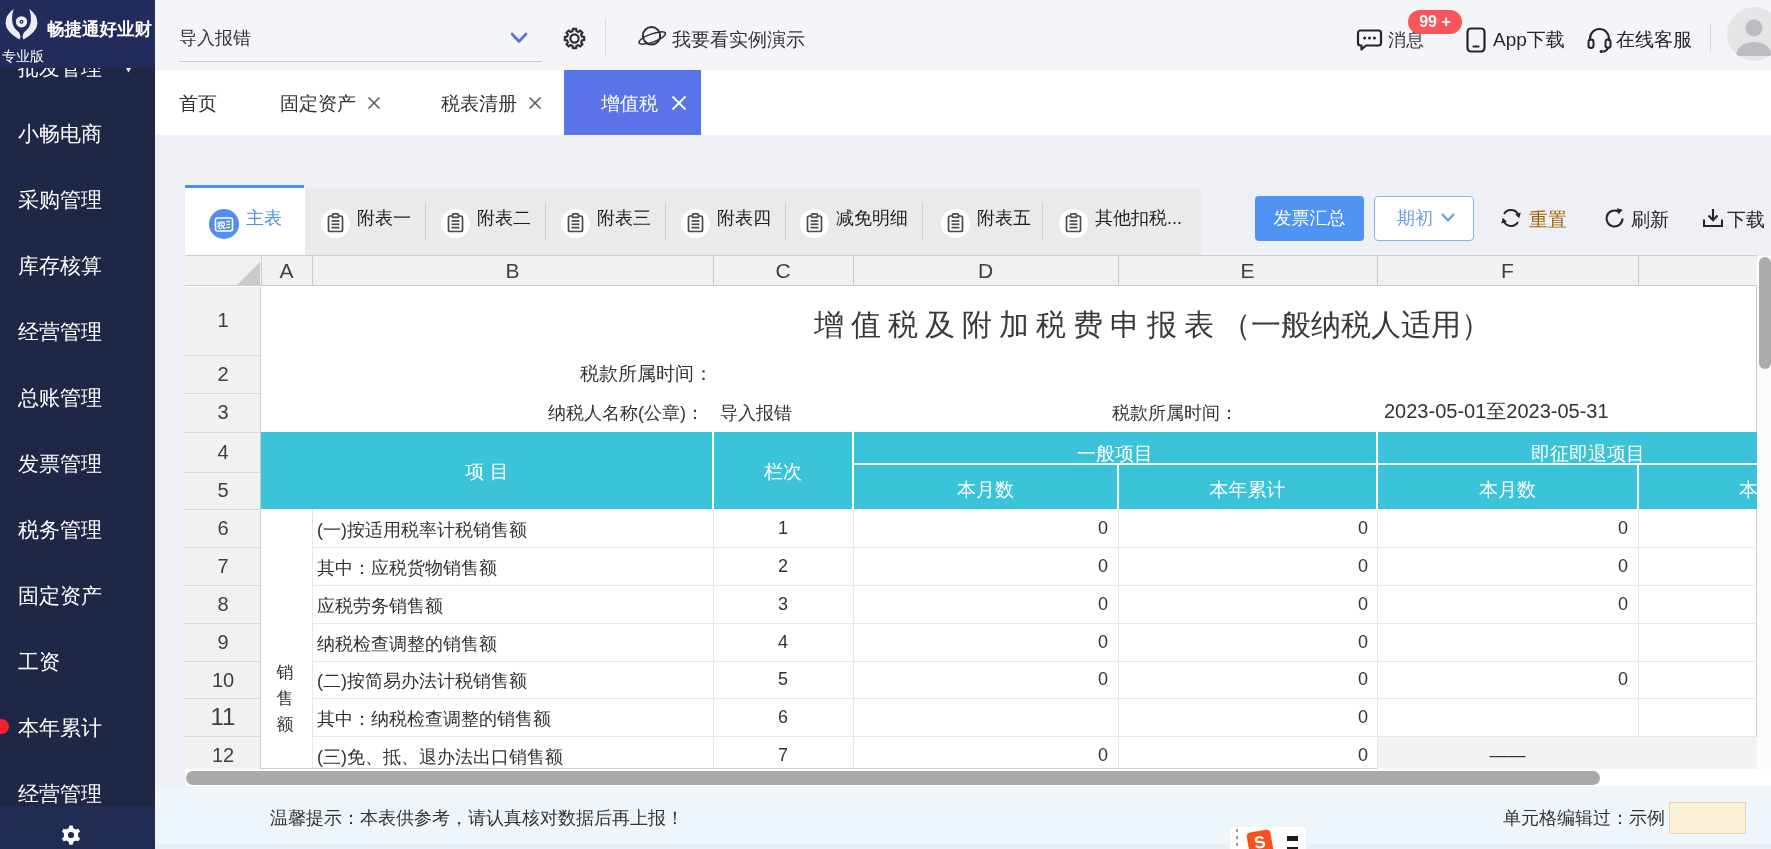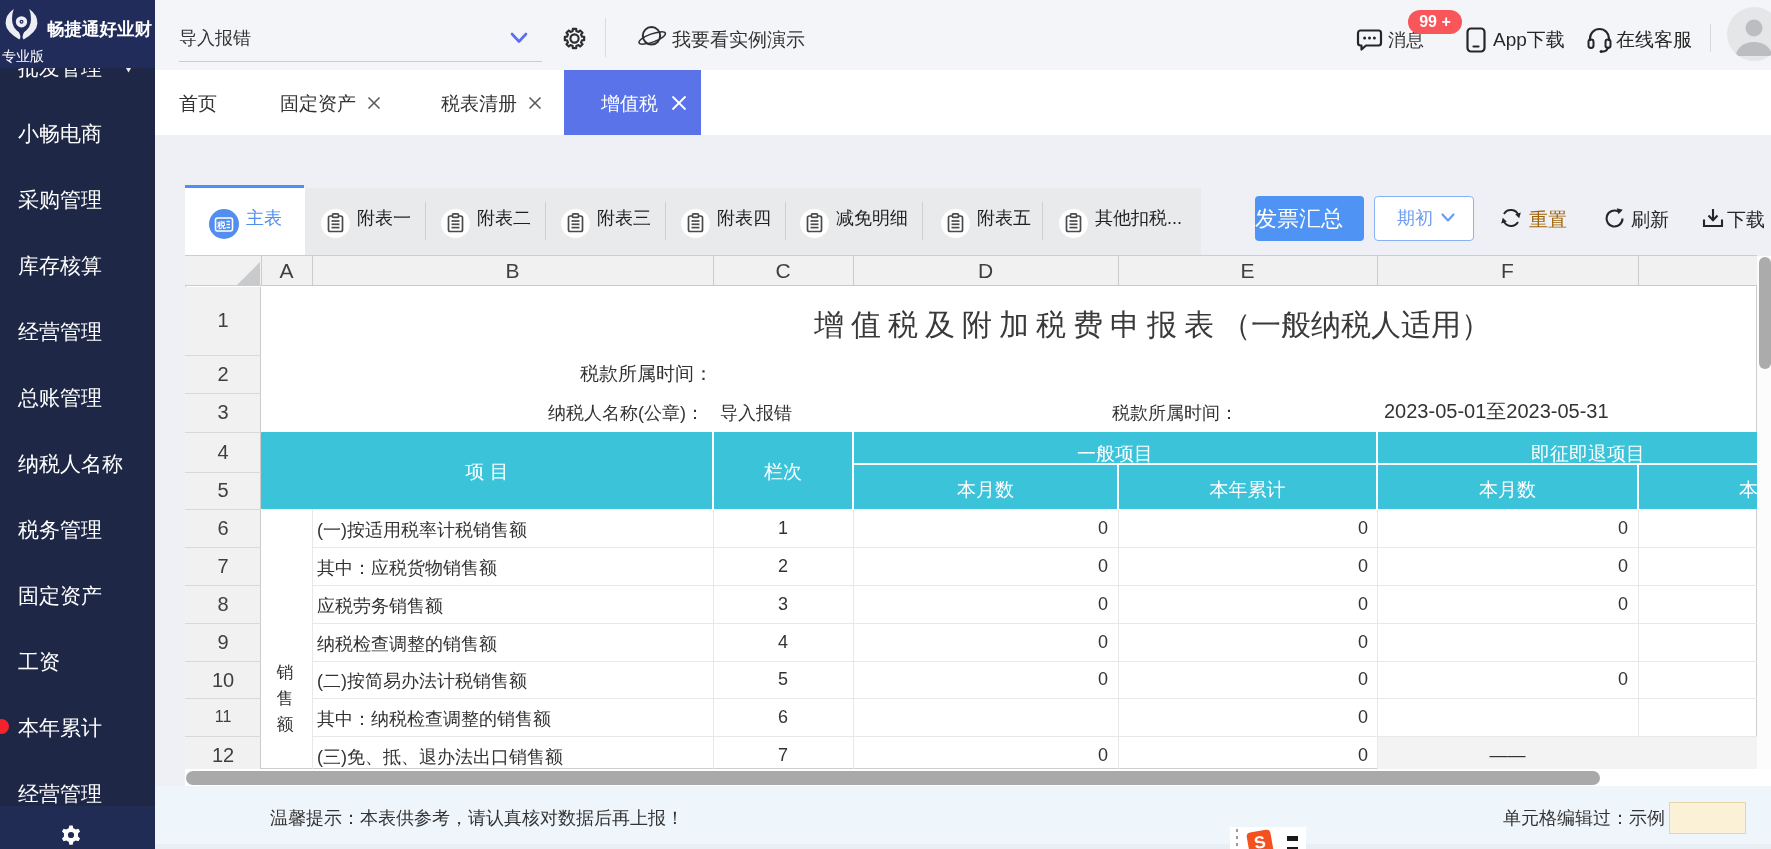--- a/index.html
+++ b/index.html
@@ -171,21 +171,21 @@
     <g fill="none" stroke="#4a4a4a" stroke-width="1.7">
       <rect x="7.5" y="7" width="14" height="15.5" rx="1.8"></rect>
       <rect x="11.5" y="4.8" width="6" height="3.6" rx="1" fill="#fff"></rect>
       <line x1="10.5" y1="12" x2="18.5" y2="12"></line>
       <line x1="10.5" y1="15.3" x2="18.5" y2="15.3"></line>
       <line x1="10.5" y1="18.6" x2="18.5" y2="18.6"></line>
     </g>
   </svg>
 <div class="tx" style="left:1095px;top:208px;font-size:18px;line-height:20px;color:#1f1f1f">其他扣税...</div>
 
-<div class="a" style="left:1255px;top:196px;width:109px;height:45px;background:#4f94f5;border-radius:4px;color:#fff;font-size:22px;text-align:left;line-height:45px">发票汇总</div>
+<div class="a" style="left:1255px;top:196px;width:109px;height:45px;background:#4f94f5;border-radius:4px;color:#fff;font-size:18px;text-align:center;line-height:45px">发票汇总</div>
 <div class="a" style="left:1374px;top:196px;width:100px;height:45px;background:#fff;border:1px solid #8ab0f5;border-radius:4px"></div>
 <div class="tx" style="left:1397px;top:207px;font-size:18px;line-height:22px;color:#6b9cf2">期初</div>
 <svg class="a" style="left:1440px;top:212px" width="16" height="12" viewBox="0 0 16 12">
     <polyline points="2.5,2.5 8,8.5 13.5,2.5" fill="none" stroke="#6b9cf2" stroke-width="2.2" stroke-linecap="round" stroke-linejoin="round"></polyline>
   </svg>
 <svg class="a" style="left:1499px;top:206px" width="24" height="24" viewBox="0 0 24 24">
  <path d="M5 8 A8 8 0 0 1 19.5 9.5" fill="none" stroke="#262626" stroke-width="2"></path>
  <polygon points="21.8,6.5 20.2,12.2 16.2,8.2" fill="#262626"></polygon>
  <path d="M19 16 A8 8 0 0 1 4.5 14.5" fill="none" stroke="#262626" stroke-width="2"></path>
  <polygon points="2.2,17.5 3.8,11.8 7.8,15.8" fill="#262626"></polygon>
@@ -227,21 +227,21 @@
 <div class="tx" style="left:185px;top:308px;width:76px;text-align:center;font-size:20px;line-height:24px;color:#3f3f3f">1</div>
 <div class="tx" style="left:185px;top:362px;width:76px;text-align:center;font-size:20px;line-height:24px;color:#3f3f3f">2</div>
 <div class="tx" style="left:185px;top:400px;width:76px;text-align:center;font-size:20px;line-height:24px;color:#3f3f3f">3</div>
 <div class="tx" style="left:185px;top:440px;width:76px;text-align:center;font-size:20px;line-height:24px;color:#3f3f3f">4</div>
 <div class="tx" style="left:185px;top:478px;width:76px;text-align:center;font-size:20px;line-height:24px;color:#3f3f3f">5</div>
 <div class="tx" style="left:185px;top:516px;width:76px;text-align:center;font-size:20px;line-height:24px;color:#3f3f3f">6</div>
 <div class="tx" style="left:185px;top:554px;width:76px;text-align:center;font-size:20px;line-height:24px;color:#3f3f3f">7</div>
 <div class="tx" style="left:185px;top:592px;width:76px;text-align:center;font-size:20px;line-height:24px;color:#3f3f3f">8</div>
 <div class="tx" style="left:185px;top:630px;width:76px;text-align:center;font-size:20px;line-height:24px;color:#3f3f3f">9</div>
 <div class="tx" style="left:185px;top:668px;width:76px;text-align:center;font-size:20px;line-height:24px;color:#3f3f3f">10</div>
-<div class="tx" style="left:185px;top:705px;width:76px;text-align:center;font-size:16px;line-height:24px;color:#3f3f3f">11</div>
+<div class="tx" style="left:185px;top:705px;width:76px;text-align:center;font-size:24px;line-height:24px;color:#3f3f3f">11</div>
 <div class="tx" style="left:185px;top:743px;width:76px;text-align:center;font-size:20px;line-height:24px;color:#3f3f3f">12</div>
 <div class="a" style="left:185px;top:355px;width:76px;height:1px;background:#d6d8da"></div>
 <div class="a" style="left:185px;top:393px;width:76px;height:1px;background:#d6d8da"></div>
 <div class="a" style="left:185px;top:432px;width:76px;height:1px;background:#d6d8da"></div>
 <div class="a" style="left:185px;top:472px;width:76px;height:1px;background:#d6d8da"></div>
 <div class="a" style="left:185px;top:509px;width:76px;height:1px;background:#d6d8da"></div>
 <div class="a" style="left:185px;top:547px;width:76px;height:1px;background:#d6d8da"></div>
 <div class="a" style="left:185px;top:585px;width:76px;height:1px;background:#d6d8da"></div>
 <div class="a" style="left:185px;top:623px;width:76px;height:1px;background:#d6d8da"></div>
 <div class="a" style="left:185px;top:661px;width:76px;height:1px;background:#d6d8da"></div>
@@ -335,21 +335,21 @@
 <div class="a" style="left:0;top:806px;width:155px;height:43px;background:#202c54"></div>
 <div class="tx" style="left:18px;top:54px;font-size:21px;color:#fff">批发管理</div>
 <svg class="a" style="left:124px;top:65px" width="9" height="8" viewBox="0 0 9 8">
     <polygon points="0.5,0.5 8.5,0.5 4.5,7.5" fill="#e8eaf0"></polygon>
   </svg>
 <div class="tx" style="left:18px;top:120px;font-size:21px;color:#fff">小畅电商</div>
 <div class="tx" style="left:18px;top:186px;font-size:21px;color:#fff">采购管理</div>
 <div class="tx" style="left:18px;top:252px;font-size:21px;color:#fff">库存核算</div>
 <div class="tx" style="left:18px;top:318px;font-size:21px;color:#fff">经营管理</div>
 <div class="tx" style="left:18px;top:384px;font-size:21px;color:#fff">总账管理</div>
-<div class="tx" style="left:18px;top:450px;font-size:21px;color:#fff">纳税人名称</div>
+<div class="tx" style="left:18px;top:450px;font-size:21px;color:#fff">发票管理</div>
 <div class="tx" style="left:18px;top:516px;font-size:21px;color:#fff">税务管理</div>
 <div class="tx" style="left:18px;top:582px;font-size:21px;color:#fff">固定资产</div>
 <div class="tx" style="left:18px;top:648px;font-size:21px;color:#fff">工资</div>
 <div class="tx" style="left:18px;top:714px;font-size:21px;color:#fff">本年累计</div>
 <div class="a" style="left:-6px;top:719px;width:15px;height:15px;border-radius:50%;background:#f5222d"></div>
 <div class="tx" style="left:18px;top:780px;font-size:21px;color:#fff">经营管理</div>
 
 <div class="a" style="left:0;top:0;width:155px;height:68px;background:#212c5b"></div>
 <svg class="a" style="left:3px;top:8px" width="37" height="32" viewBox="0 0 43 37">
  <path d="M12.5,1 Q2.5,8 3,18 Q3.5,27.5 19,36.5 Q21.7,33.5 18.5,28 Q10.5,22.5 10.5,13 Q10.5,6 12.5,1 Z" fill="#eceef4"></path>

